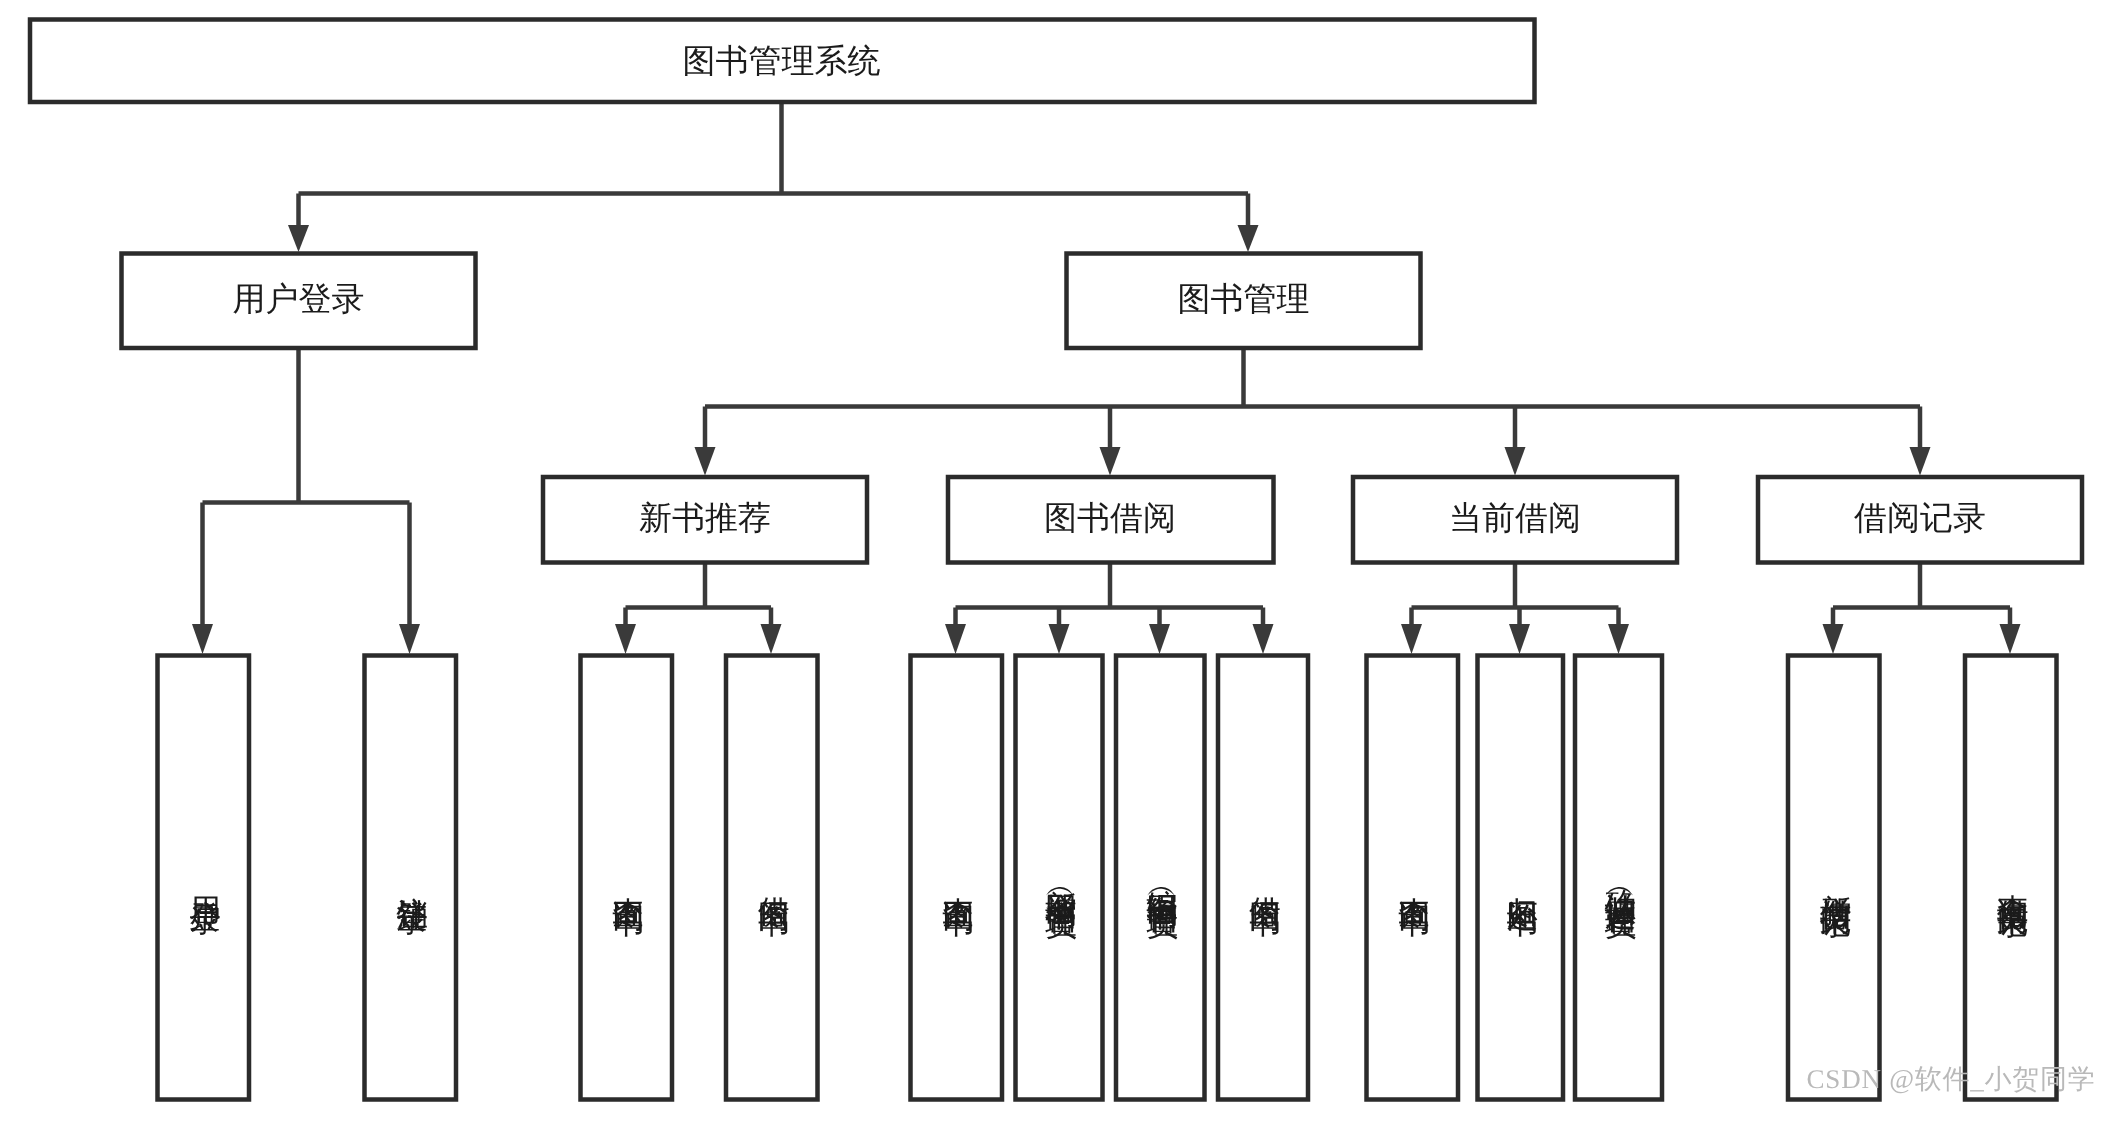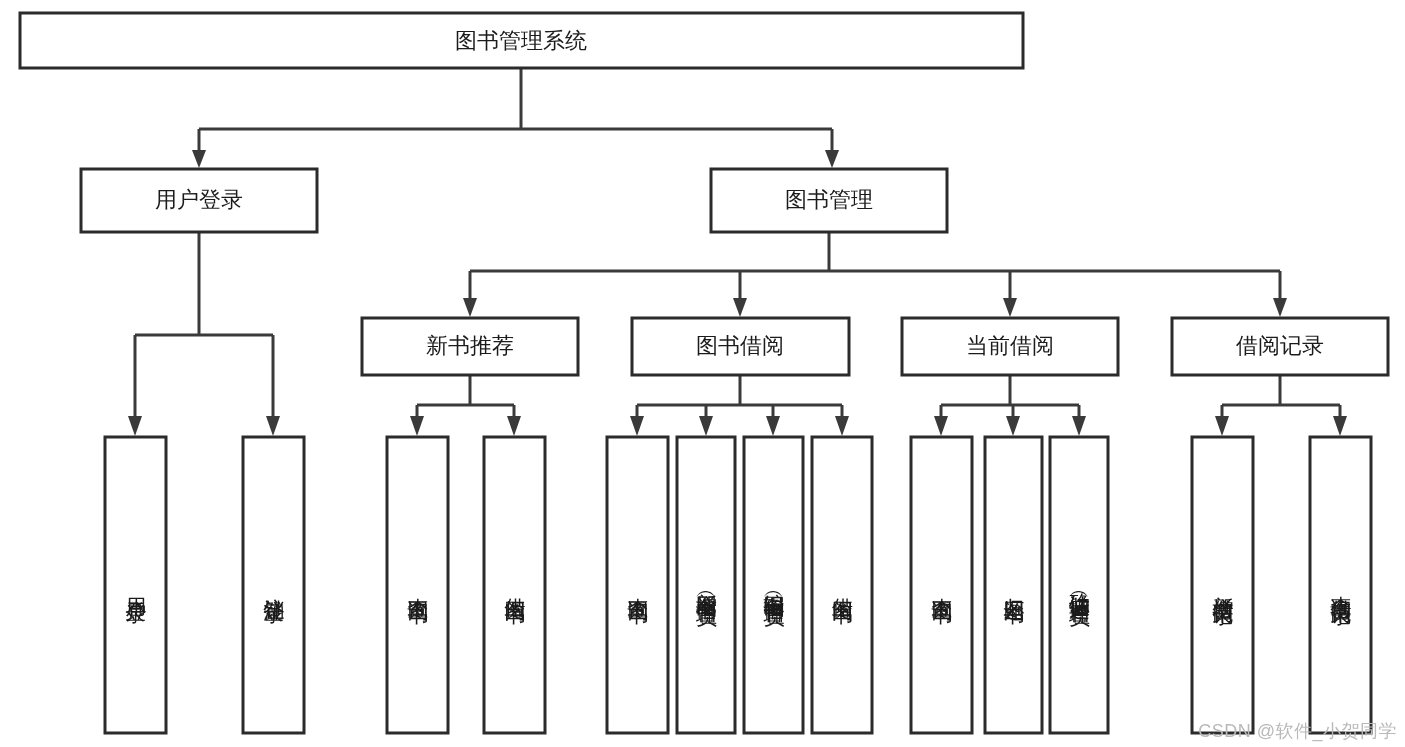--- a/index.html
+++ b/index.html
@@ -59,22 +59,22 @@
     font-size: 21px;
     line-height: 1.18;
     color: #1b1b1b;
     letter-spacing: 2px;
     white-space: nowrap;
     pointer-events: none;
   }
   .watermark {
     position: absolute;
     right: 8px;
-    bottom: 4px;
-    font-family: Liberation Sans, sans-serif;
+    bottom: 16px;
+    font-family: Liberation Serif, serif;
     font-size: 18px;
     color: #b9b9b9;
     letter-spacing: 0.5px;
     user-select: none;
   }
 </style>
 </head>
 <body>
 
 <div id="diagram-root">

